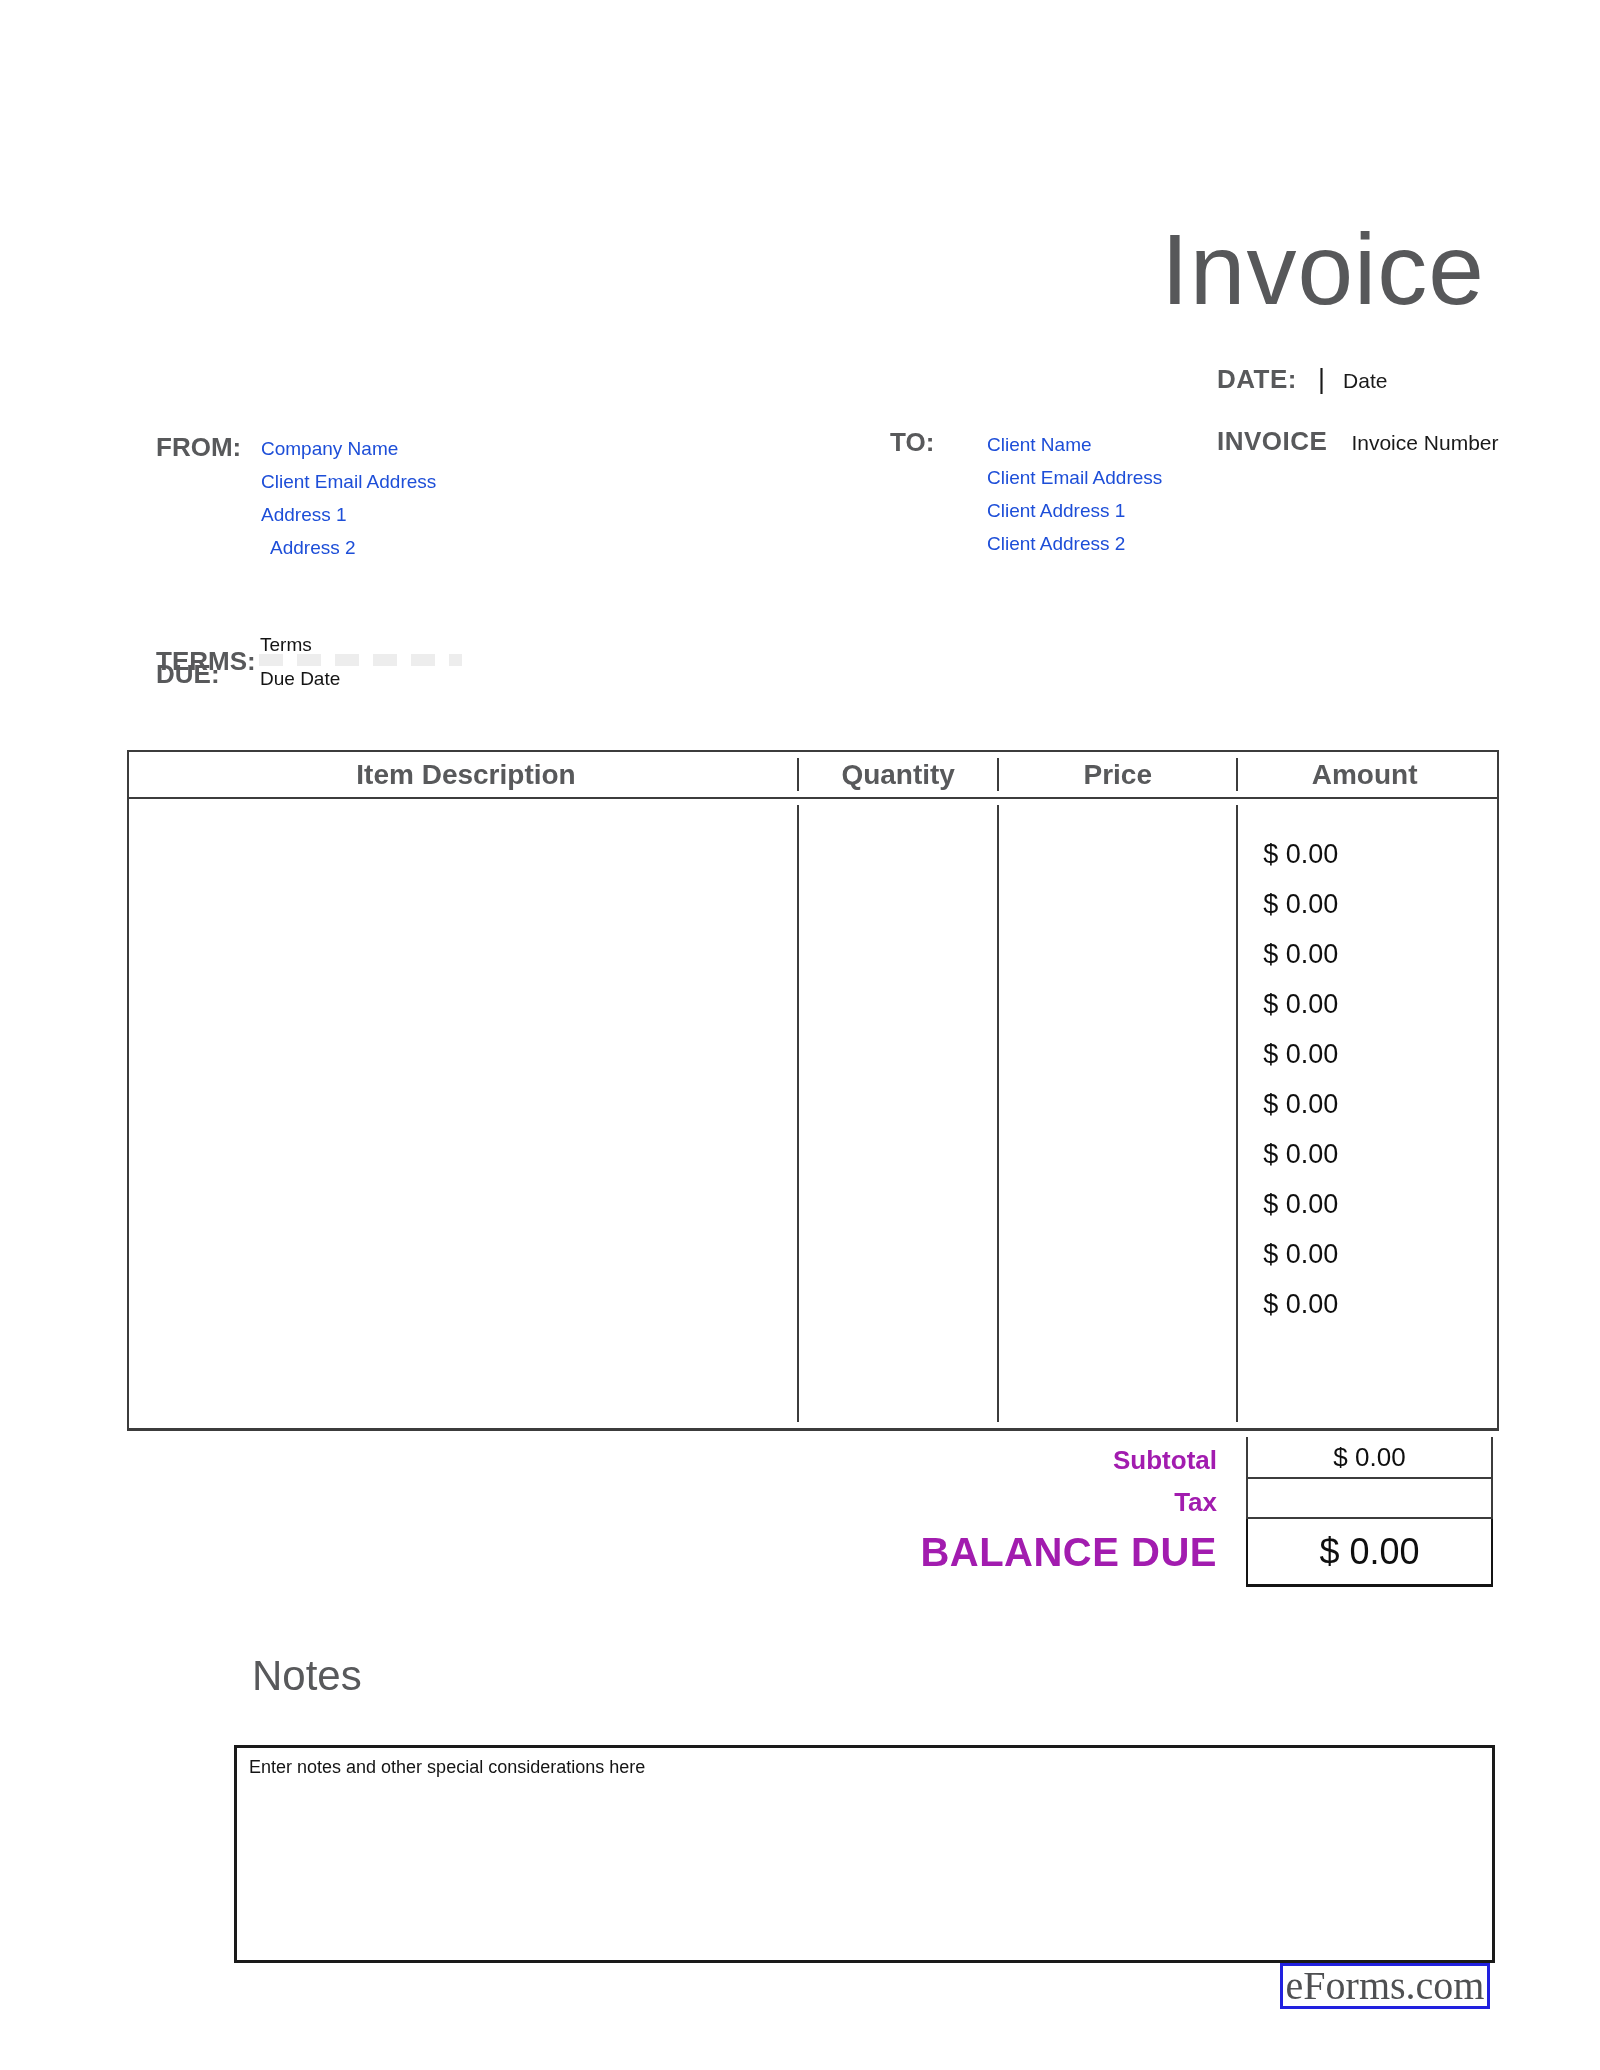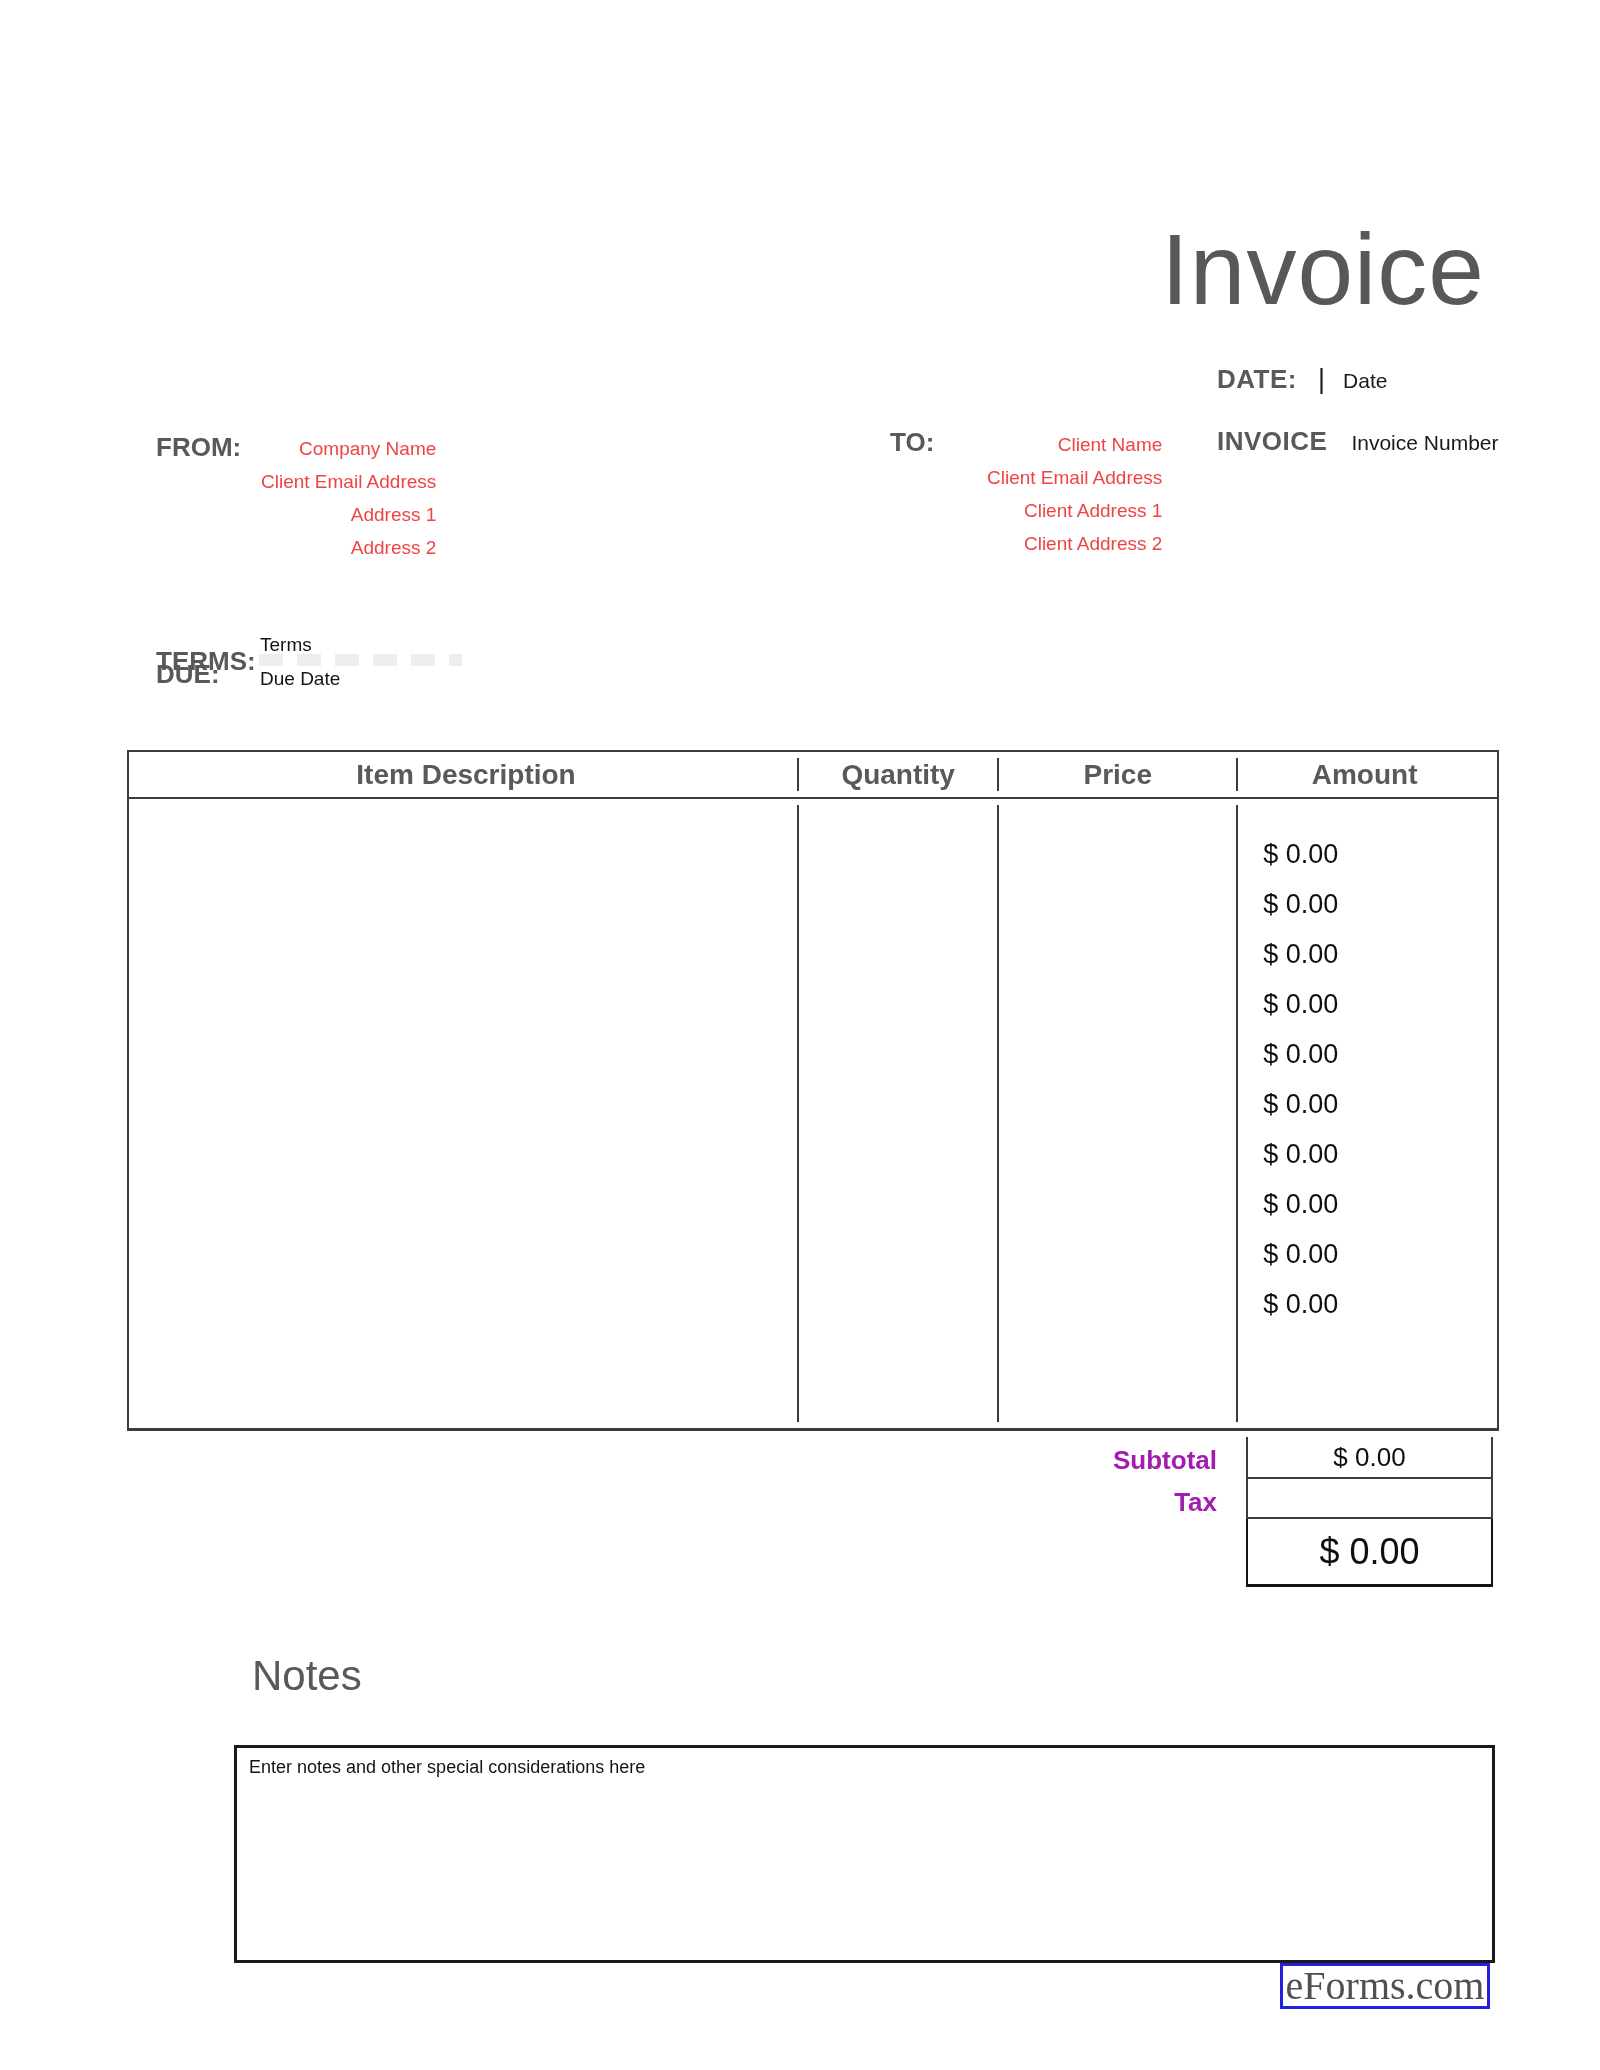--- a/index.html
+++ b/index.html
@@ -25,21 +25,21 @@
   .meta-row { display: flex; align-items: baseline; }
   .meta-label { font-size: 26px; font-weight: bold; color: #58595b; letter-spacing: 0.5px; }
   .meta-caret { font-size: 27px; font-weight: 300; color: #1a1a1a; margin-left: 9px; }
   .meta-value { font-size: 21px; color: #1a1a1a; margin-left: 6px; }
   .meta-row.invoice-row .meta-value { margin-left: 12px; }
 
   
   .party-label { font-size: 26px; font-weight: bold; color: #58595b; }
   .from-label { left: 138px; top: 414px; }
   .to-label   { left: 872px; top: 409px; }
-  .party-lines { font-size: 19px; color: #ef4444; text-align: right; }
+  .party-lines { font-size: 19px; color: #1d4ed8; }
   .party-lines .line { height: 33px; line-height: 33px; }
   .from-lines { left: 237px; top: 408px; }
   .to-lines   { left: 963px; top: 404px; }
   .from-lines .line:nth-child(4) { text-indent: 9px; }
 
   
   .terms-label { left: 138px; top: 628px; }
   .due-label   { left: 138px; top: 641px; }
   .terms-value { left: 242px; top: 616px; font-size: 19px; color: #141414; }
   .due-value   { left: 242px; top: 650px; font-size: 19px; color: #141414; }
@@ -179,20 +179,21 @@
         <div class="amount-row">$ 0.00</div>
         <div class="amount-row">$ 0.00</div>
         <div class="amount-row">$ 0.00</div>
         <div class="amount-row">$ 0.00</div>
       </div>
     </div>
   </div>
 
   <div class="abs totals-label subtotal-label">Subtotal</div>
   <div class="abs totals-label tax-label">Tax</div>
+  <div class="abs totals-label balance-label">BALANCE DUE</div>
 
   <div class="abs totals-boxes">
     <div class="tot-box subtotal-box">$ 0.00</div>
     <div class="tot-box tax-box"></div>
     <div class="tot-box balance-box">$ 0.00</div>
   </div>
 
   <div class="abs notes-heading">Notes</div>
   <div class="abs notes-box">
     <div class="notes-placeholder">Enter notes and other special considerations here</div>

